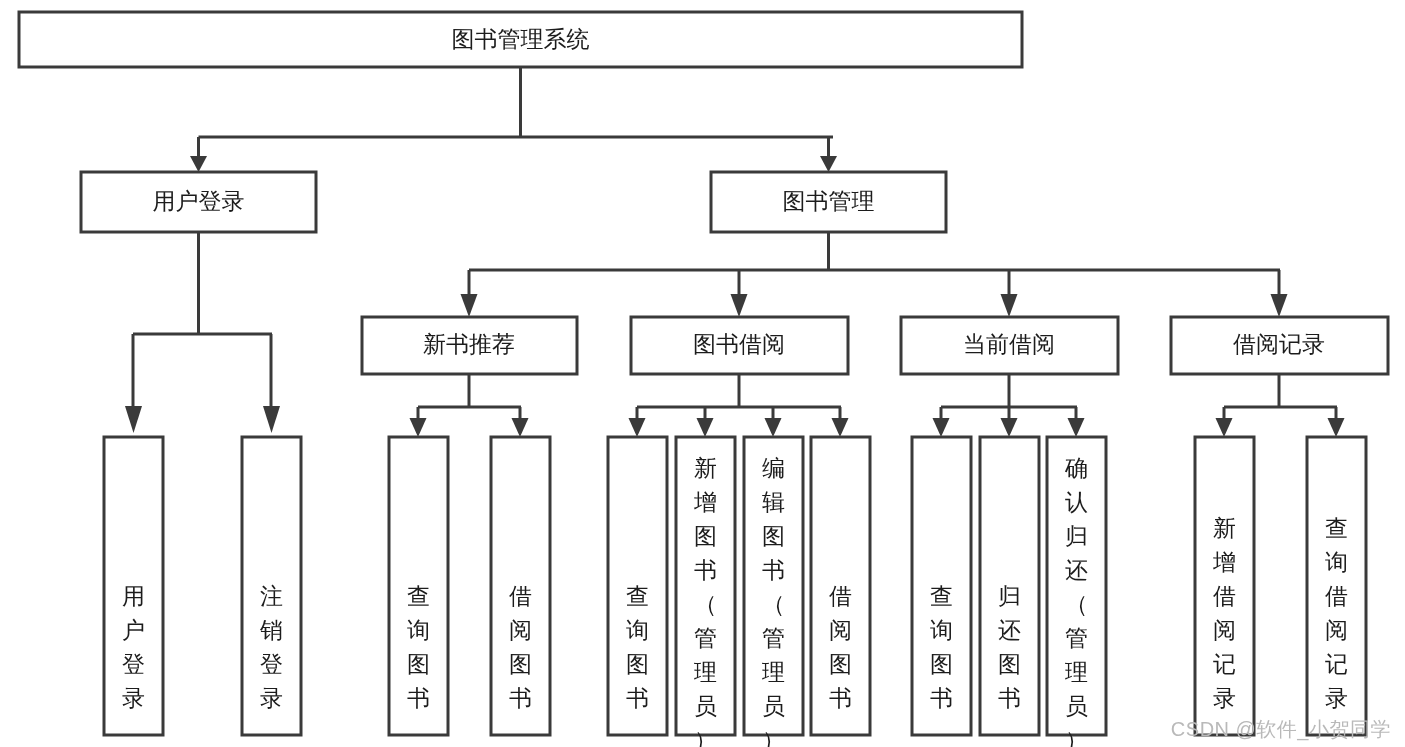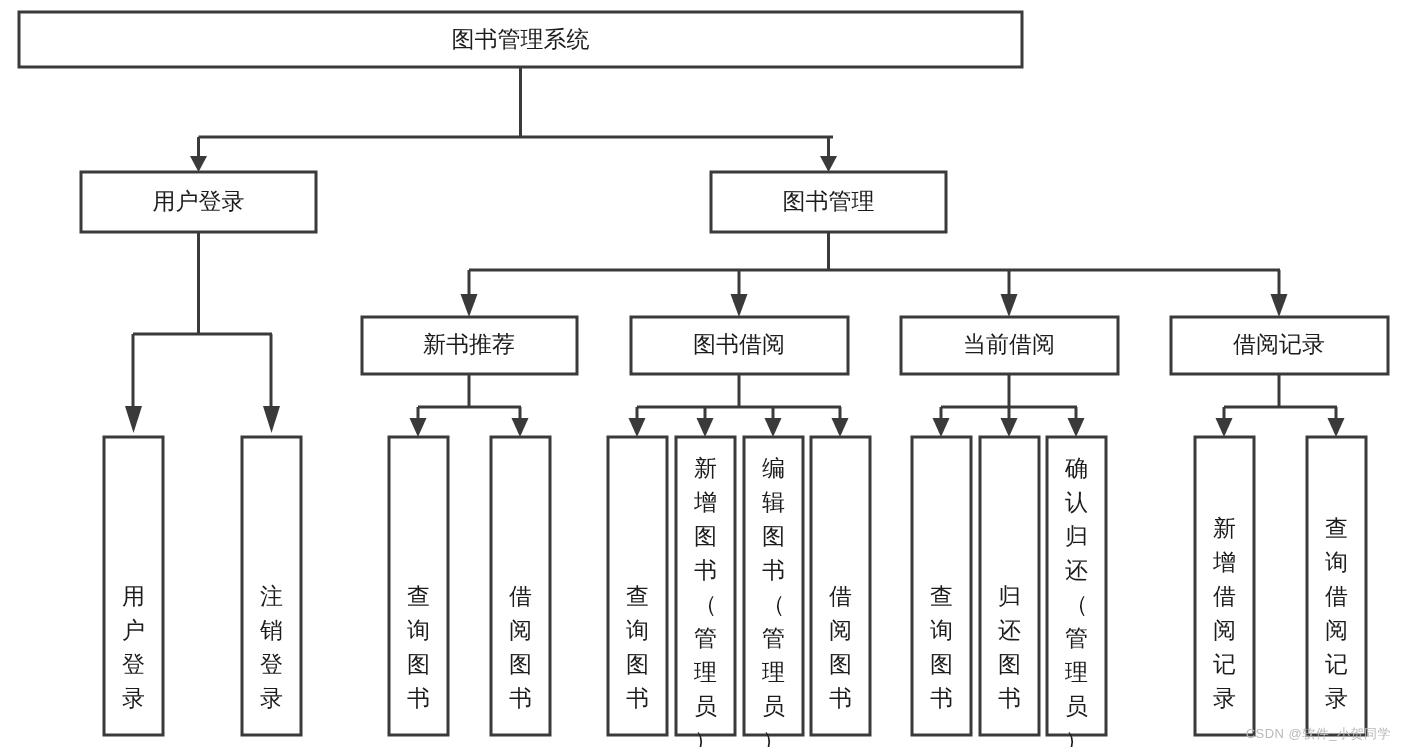--- a/index.html
+++ b/index.html
@@ -55,21 +55,21 @@
     fill: #1c1c1c;
     font-family: "Liberation Sans", "DejaVu Sans", sans-serif;
     font-size: 23px;
     text-anchor: middle;
   }
   .watermark {
     position: absolute;
     right: 14px;
     bottom: 4px;
     font-family: "Liberation Sans", "DejaVu Sans", sans-serif;
-    font-size: 13px;
+    font-size: 20px;
     color: #b9b9b9;
     white-space: nowrap;
     letter-spacing: 0.5px;
   }
 </style>
 </head>
 <body>
 
 <div id="diagram-root">
 

